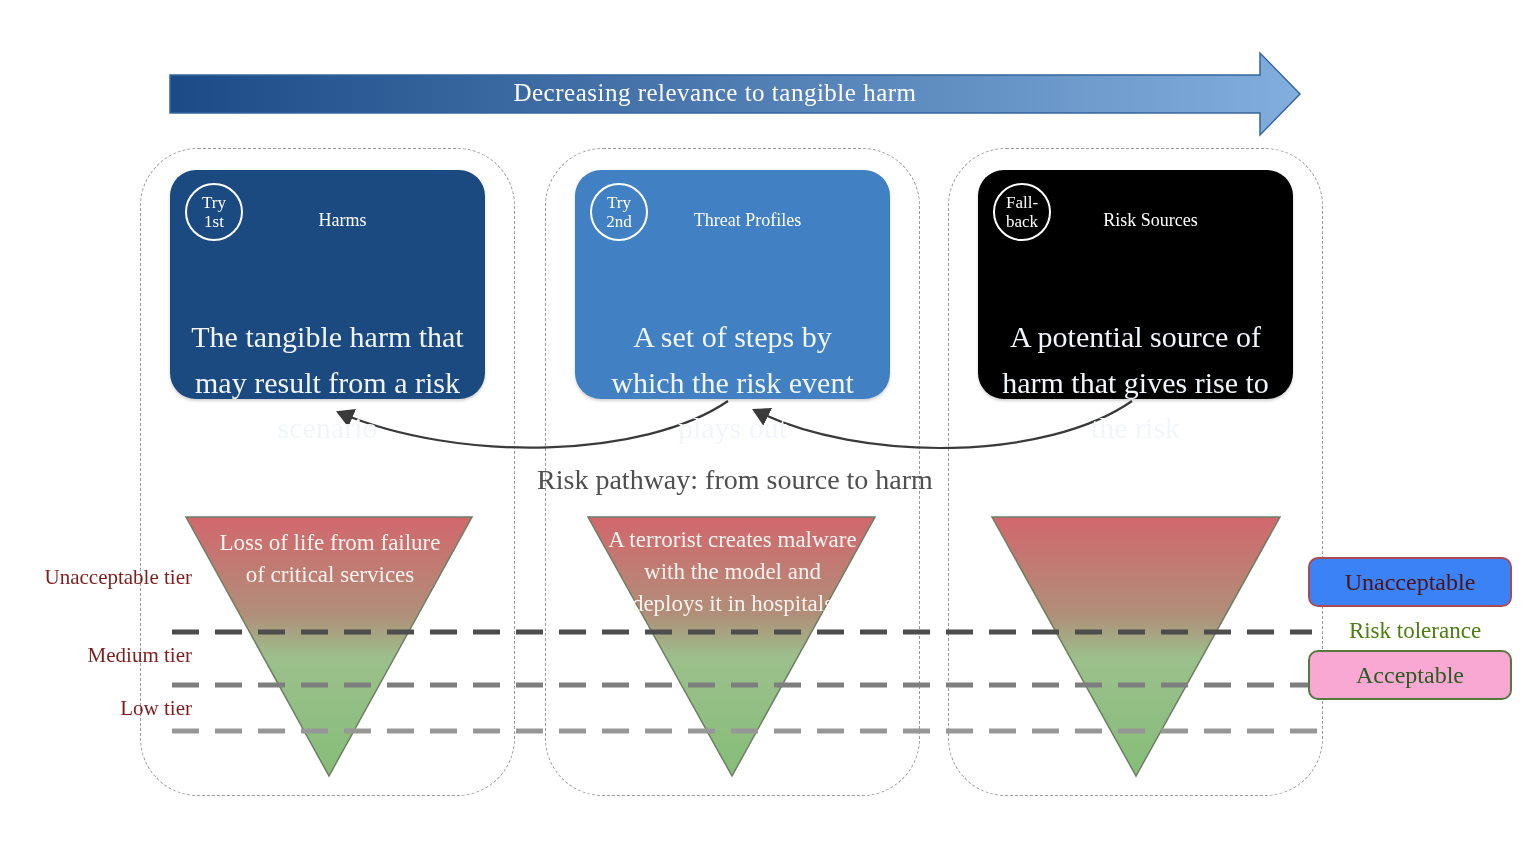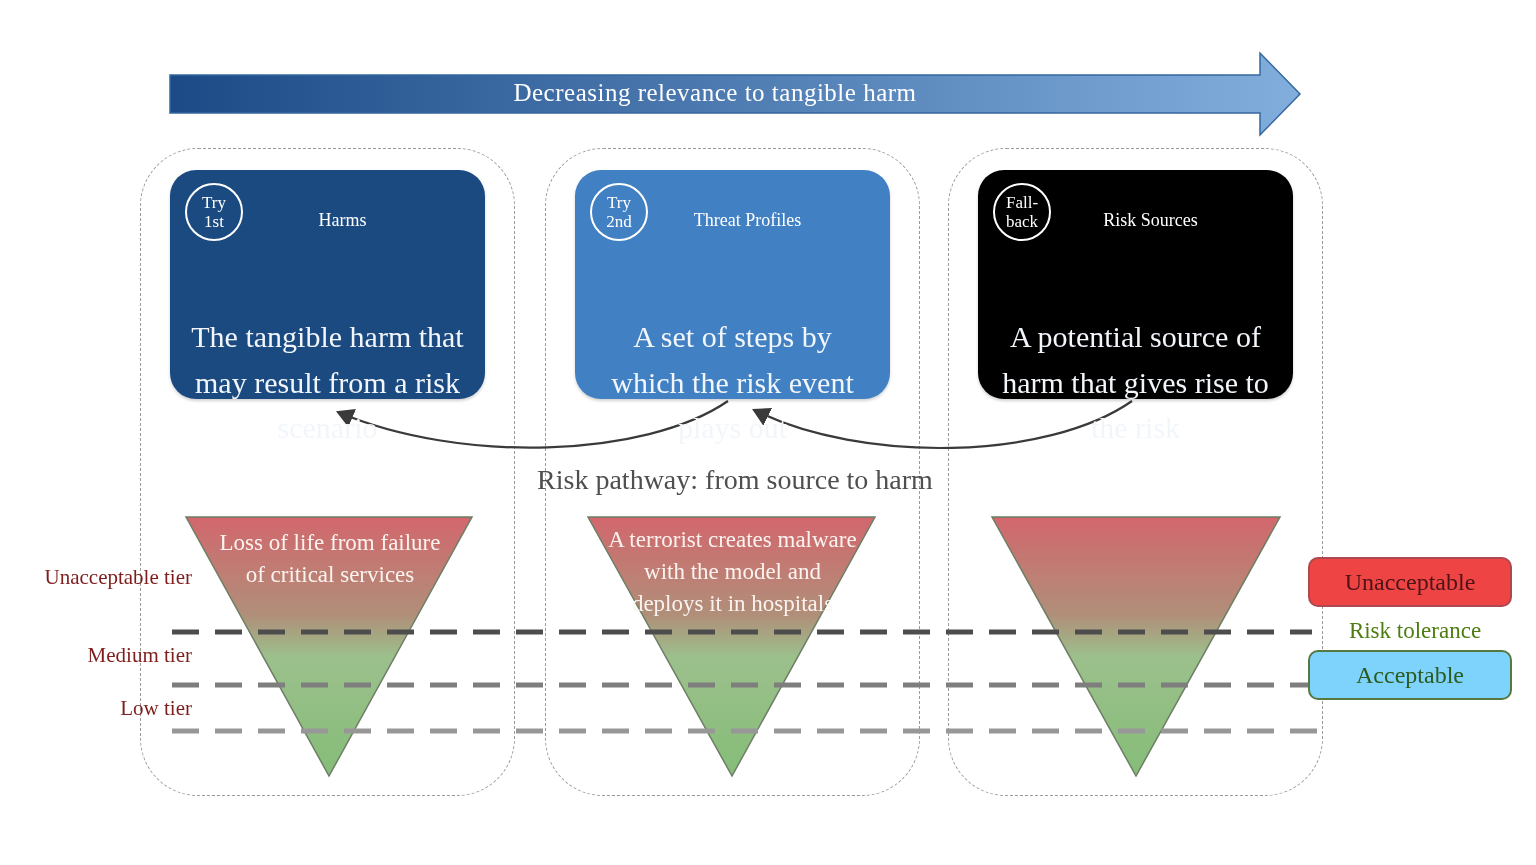--- a/index.html
+++ b/index.html
@@ -151,21 +151,21 @@
   <div class="tri-text" id="tri-text-2">A terrorist creates malware
 with the model and
 deploys it in hospitals</div>
   <div class="tri-text" id="tri-text-1">Loss of life from failure
 of critical services</div>
 
   <div class="tier-label" id="tier-1">Unacceptable tier</div>
   <div class="tier-label" id="tier-2">Medium tier</div>
   <div class="tier-label" id="tier-3">Low tier</div>
 
-  <div class="legend-box" id="legend-unacceptable" style="background: #ef4444;">
+  <div class="legend-box" id="legend-unacceptable" style="background: #3b82f6;">
     <span>Unacceptable</span>
   </div>
   <div class="risk-tolerance-label">Risk tolerance</div>
-  <div class="legend-box" id="legend-acceptable" style="background: #7dd3fc;">
+  <div class="legend-box" id="legend-acceptable" style="background: #f9a8d4;">
     <span>Acceptable</span>
   </div>
 
 </div>
 
 </body></html>

